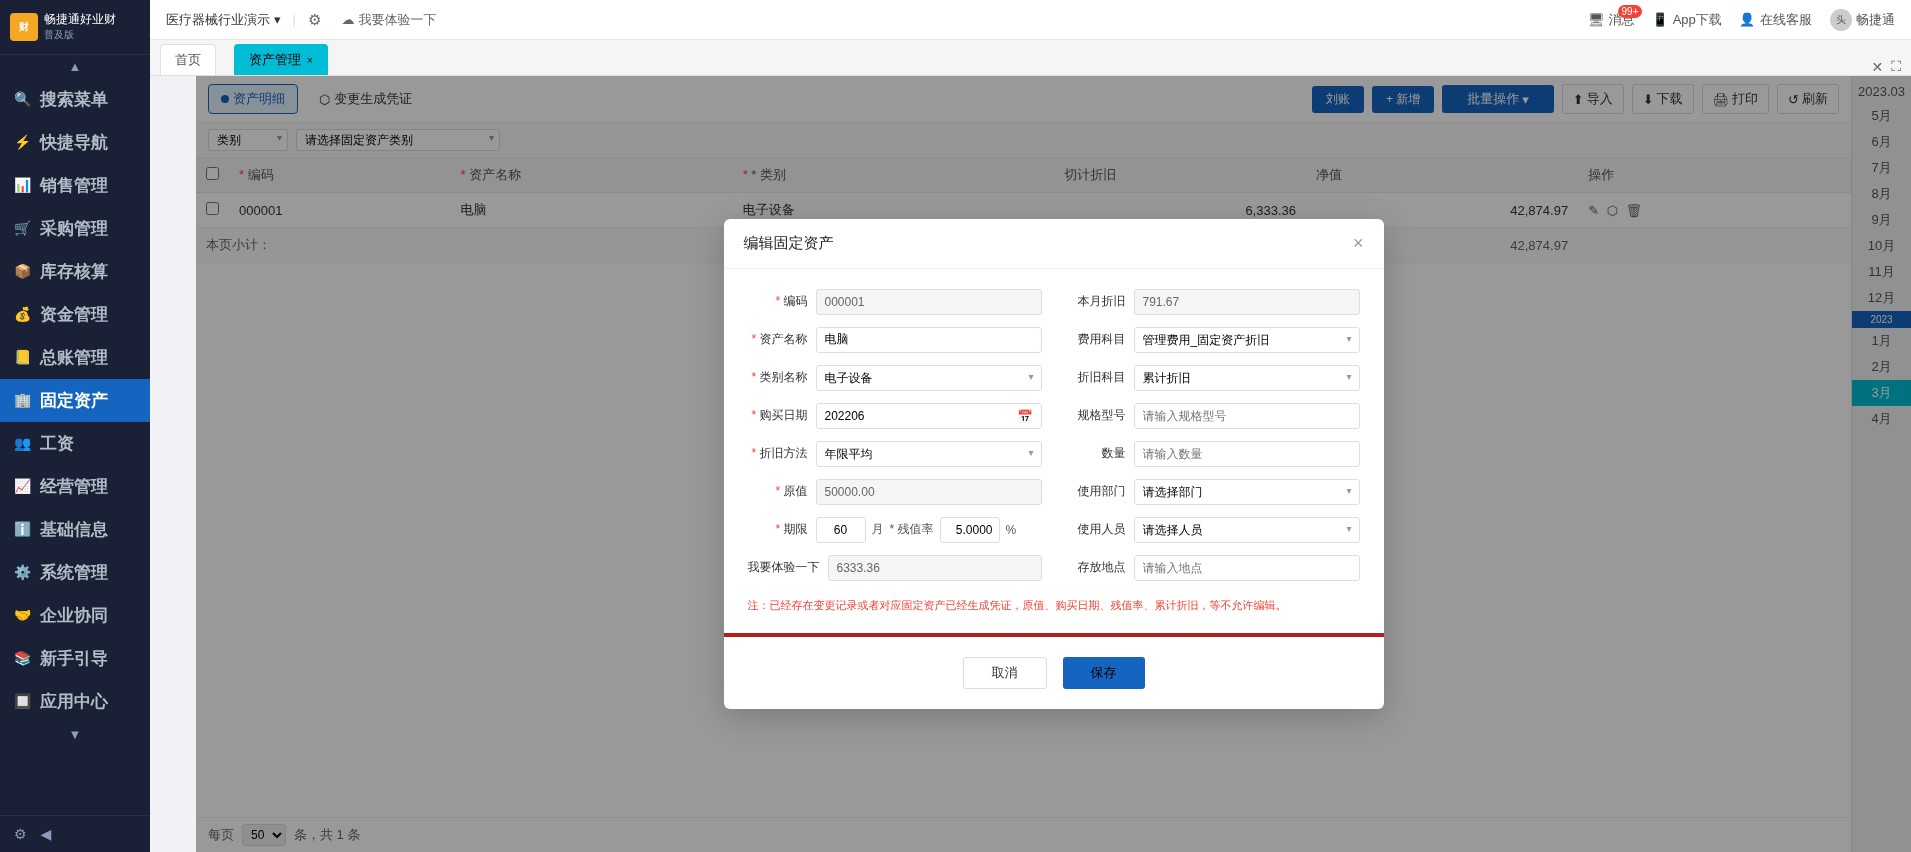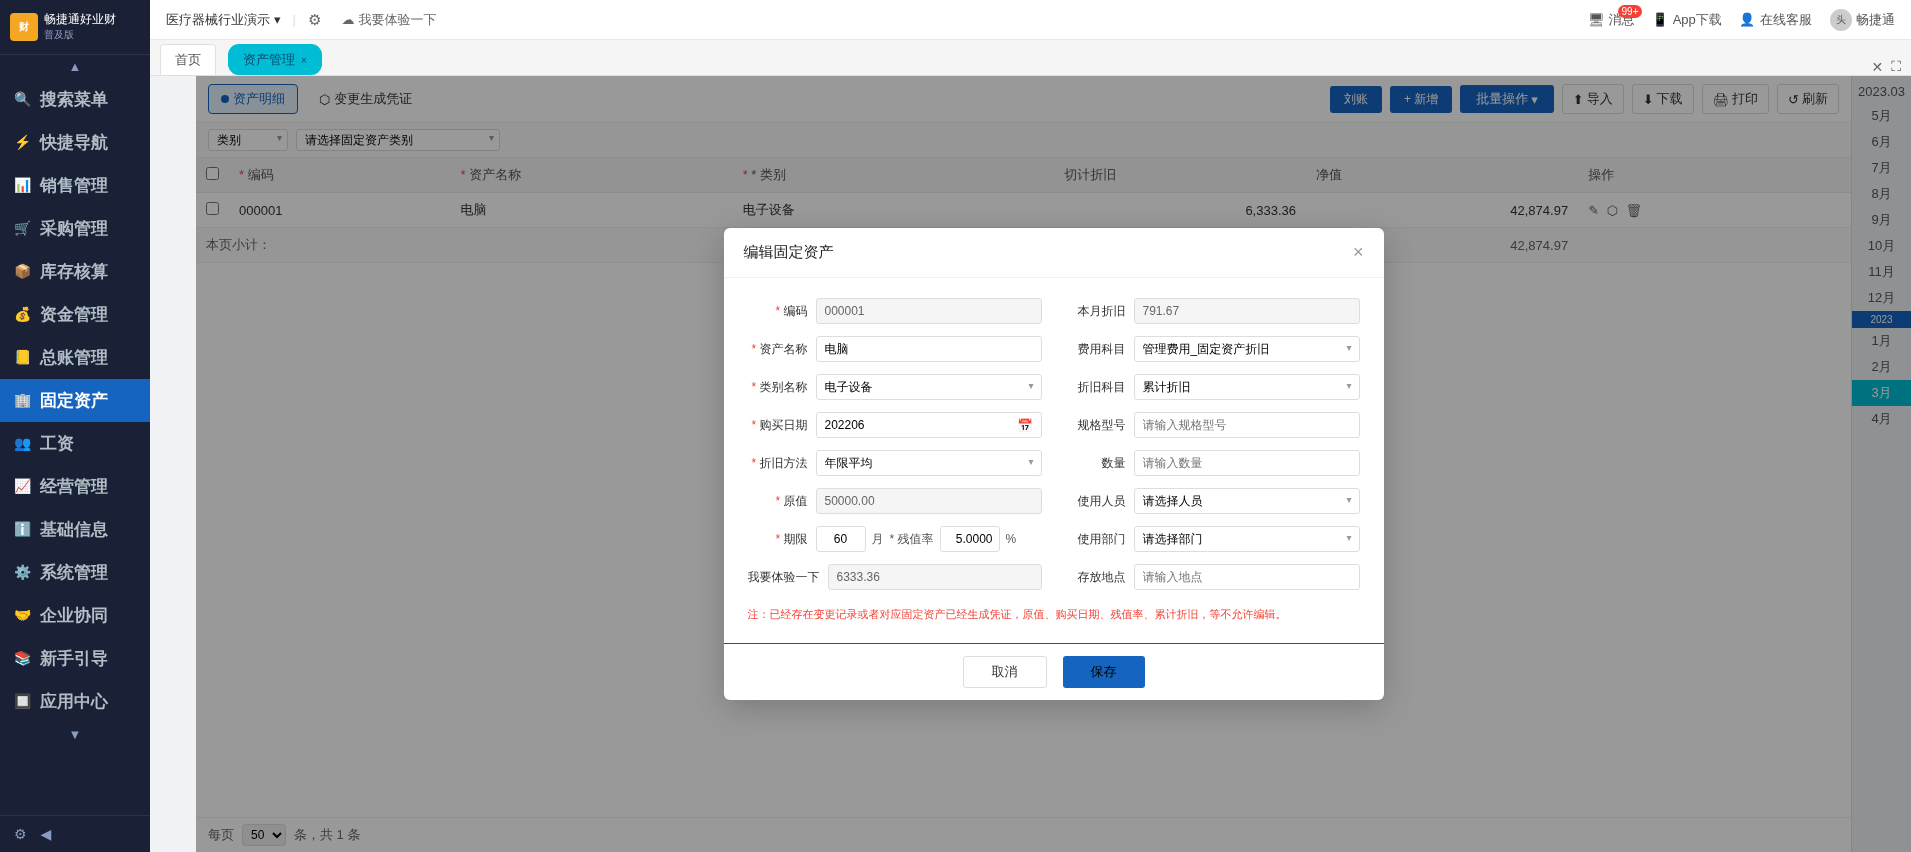--- a/index.html
+++ b/index.html
@@ -109,36 +109,36 @@
     .avatar { width: 22px; height: 22px; border-radius: 50%; background: #ccc; display: flex; align-items: center; justify-content: center; font-size: 10px; }
 
     
     .tabbar {
       background: #f5f5f5;
       height: 36px;
       display: flex;
       align-items: flex-end;
       padding: 0 10px;
       border-bottom: 1px solid #e0e0e0;
-      gap: 12px;
+      gap: 18px;
     }
     .tab {
       padding: 6px 14px;
       border: 1px solid #e0e0e0;
       border-bottom: none;
       background: white;
       border-radius: 4px 4px 0 0;
       cursor: pointer;
       display: flex;
       align-items: center;
       gap: 6px;
       font-size: 12px;
       color: #333;
     }
-    .tab.active { background: #00bcd4; color: #0c4a6e; border-color: #00bcd4; border-radius: 11px; }
+    .tab.active { background: #00bcd4; color: #000000; border-color: #00bcd4; }
     .tab-home { background: white; color: #555; }
     .tab-close { font-size: 10px; cursor: pointer; }
     .tabbar-right { margin-left: auto; display: flex; align-items: center; gap: 8px; }
     .tabbar-btn { background: none; border: none; cursor: pointer; color: #666; font-size: 14px; }
 
     
     .content {
       flex: 1;
       display: flex;
       overflow: hidden;
@@ -167,21 +167,21 @@
       display: flex; align-items: center; gap: 4px;
       padding: 5px 12px; border: 1px solid transparent;
       border-radius: 4px; cursor: pointer; font-size: 12px;
       background: none; color: #333;
     }
     .toolbar-tab-btn.active { border-color: #1565c0; color: #1565c0; background: #e3f2fd; }
     .toolbar-tab-btn .dot { width: 8px; height: 8px; background: #1565c0; border-radius: 50%; }
     .toolbar-sep { flex: 1; }
     .btn-primary { background: #1565c0; color: white; border: none; padding: 5px 14px; border-radius: 3px; cursor: pointer; font-size: 12px; }
     .btn-secondary { background: white; color: #333; border: 1px solid #ddd; padding: 5px 10px; border-radius: 3px; cursor: pointer; font-size: 12px; display: flex; align-items: center; gap: 3px; }
-    .btn-batch { background: #1565c0; color: white; border: none; padding: 5px 16px; border-radius: 3px; cursor: pointer; font-size: 12px; display: flex; align-items: center; gap: 3px; }
+    .btn-batch { background: #1565c0; color: white; border: none; padding: 5px 25px; border-radius: 3px; cursor: pointer; font-size: 12px; display: flex; align-items: center; gap: 3px; }
 
     
     .filter-row {
       padding: 6px 12px;
       display: flex;
       align-items: center;
       gap: 8px;
       border-bottom: 1px solid #f0f0f0;
       background: #fafafa;
     }
@@ -324,22 +324,22 @@
     .inline-unit { font-size: 12px; color: #555; white-space: nowrap; }
     .form-input-sm { width: 50px; border: 1px solid #ddd; border-radius: 3px; padding: 5px 6px; font-size: 12px; text-align: center; }
     .form-input-pct { width: 60px; border: 1px solid #ddd; border-radius: 3px; padding: 5px 6px; font-size: 12px; text-align: right; }
     .modal-note {
       margin-top: 16px;
       font-size: 11px;
       color: #f44336;
       line-height: 1.5;
     }
     .modal-footer {
-      padding: 12px 24px;
-      border-top: 1px solid #b91c1c;
+      padding: 20px 24px;
+      border-top: 4px solid #b91c1c;
       display: flex;
       justify-content: center;
       gap: 16px;
     }
     .btn-cancel {
       border: 1px solid #ddd;
       background: white;
       color: #333;
       padding: 6px 28px;
       border-radius: 3px;
@@ -703,37 +703,37 @@
                 <span class="form-label">规格型号</span>
                 <input class="form-input" type="text" placeholder="请输入规格型号" style="">
               </div>
 
               <div class="form-row" style="margin-bottom:12px">
                 <span class="form-label">数量</span>
                 <input class="form-input" type="text" placeholder="请输入数量" style="">
               </div>
 
               <div class="form-row" style="margin-bottom:12px">
+                <span class="form-label">使用部门</span>
+                <div class="form-select-wrap">
+                  <select class="form-select">
+                    <option value="">请选择部门</option>
+                  </select>
+                </div>
+              </div>
+
+              <div class="form-row" style="margin-bottom:12px">
                 <span class="form-label">使用人员</span>
                 <div class="form-select-wrap">
                   <select class="form-select">
                     <option value="">请选择人员</option>
                   </select>
                 </div>
               </div>
 
-              <div class="form-row" style="margin-bottom:12px">
-                <span class="form-label">使用部门</span>
-                <div class="form-select-wrap">
-                  <select class="form-select">
-                    <option value="">请选择部门</option>
-                  </select>
-                </div>
-              </div>
-
               <div class="form-row">
                 <span class="form-label">存放地点</span>
                 <input class="form-input" type="text" placeholder="请输入地点" style="">
               </div>
             </div>
           </div>
 
           <div class="modal-note">注：已经存在变更记录或者对应固定资产已经生成凭证，原值、购买日期、残值率、累计折旧，等不允许编辑。</div>
         </div>
 

